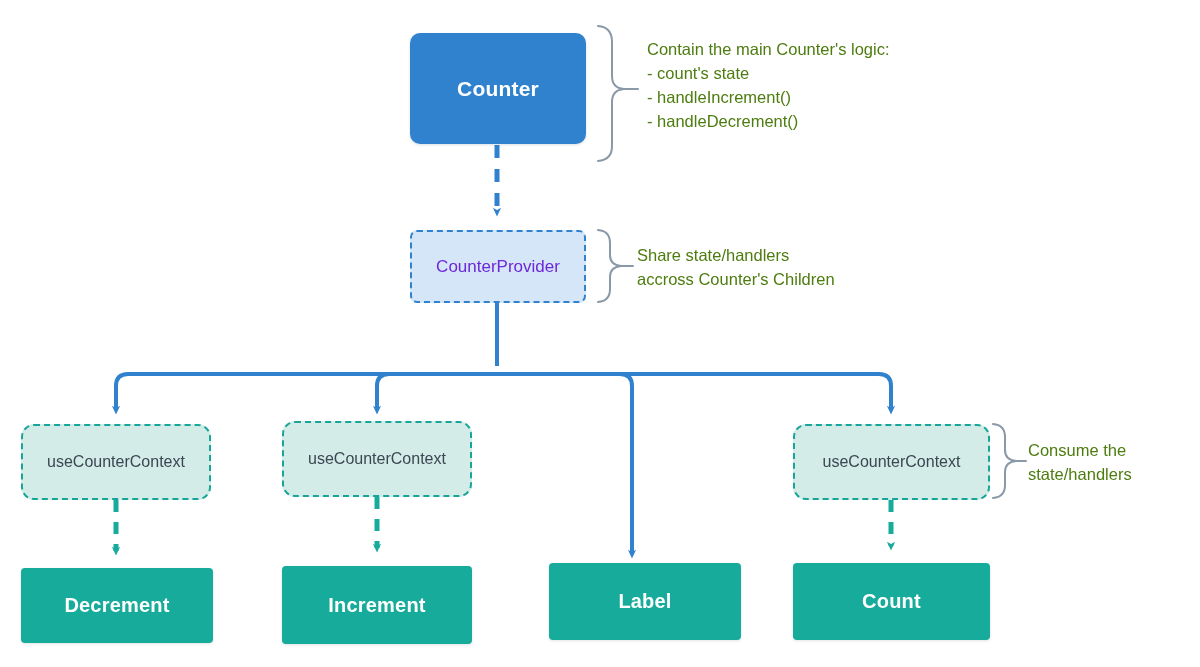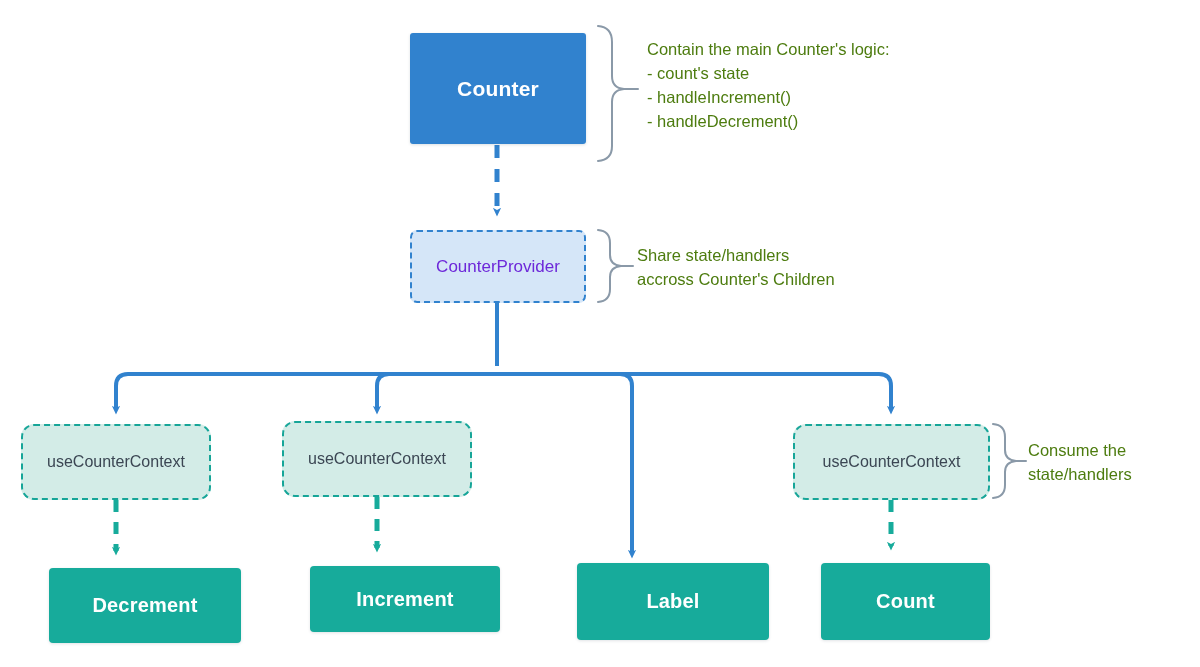--- a/index.html
+++ b/index.html
@@ -31,21 +31,21 @@
     position: absolute;
     box-sizing: border-box;
     display: flex;
     align-items: center;
     justify-content: center;
     text-align: center;
   }
   
   .node-root {
     background: #3182ce;
-    border-radius: 3px;
+    border-radius: 10px;
     box-shadow: 0 1px 3px rgba(40,60,80,0.16);
     color: #ffffff;
     font-weight: bold;
     font-size: 21px;
     letter-spacing: 0.2px;
   }
   
   .node-provider {
     background: #d5e6f8;
     border: 2px dashed #3182ce;
@@ -63,21 +63,20 @@
   }
   
   .node-leaf {
     background: #17ab9b;
     border-radius: 4px;
     box-shadow: 0 1px 3px rgba(40,60,80,0.14);
     color: #ffffff;
     font-weight: bold;
     font-size: 20px;
     letter-spacing: 0.2px;
-    margin-left: 28px;
   }
   .annotation {
     position: absolute;
     color: #4d7c0f;
     font-size: 16.5px;
     line-height: 24px;
     white-space: pre-line;
   }
   .annotation-lines {
     white-space: pre-line;
@@ -143,27 +142,27 @@
   <div class="node node-hook" style="left:282px; top:421px; width:190px; height:76px;">
     <span>useCounterContext</span>
   </div>
   <div class="node node-hook" style="left:793px; top:424px; width:197px; height:76px;">
     <span>useCounterContext</span>
   </div>
 
   <div class="node node-leaf" style="left:21px; top:568px; width:192px; height:75px;">
     <span>Decrement</span>
   </div>
-  <div class="node node-leaf" style="left:282px; top:566px; width:190px; height:66px;">
+  <div class="node node-leaf" style="left:282px; top:566px; width:190px; height:78px;">
     <span>Increment</span>
   </div>
   <div class="node node-leaf" style="left:549px; top:563px; width:192px; height:77px;">
     <span>Label</span>
   </div>
-  <div class="node node-leaf" style="left:793px; top:563px; width:169px; height:77px;">
+  <div class="node node-leaf" style="left:793px; top:563px; width:197px; height:77px;">
     <span>Count</span>
   </div>
 
   <div class="annotation annotation-lines" style="left:647px; top:37px; width:330px;">Contain the main Counter's logic:
 - count's state
 - handleIncrement()
 - handleDecrement()</div>
 
   <div class="annotation annotation-lines" style="left:637px; top:243px; width:300px;">Share state/handlers
 accross Counter's Children</div>

